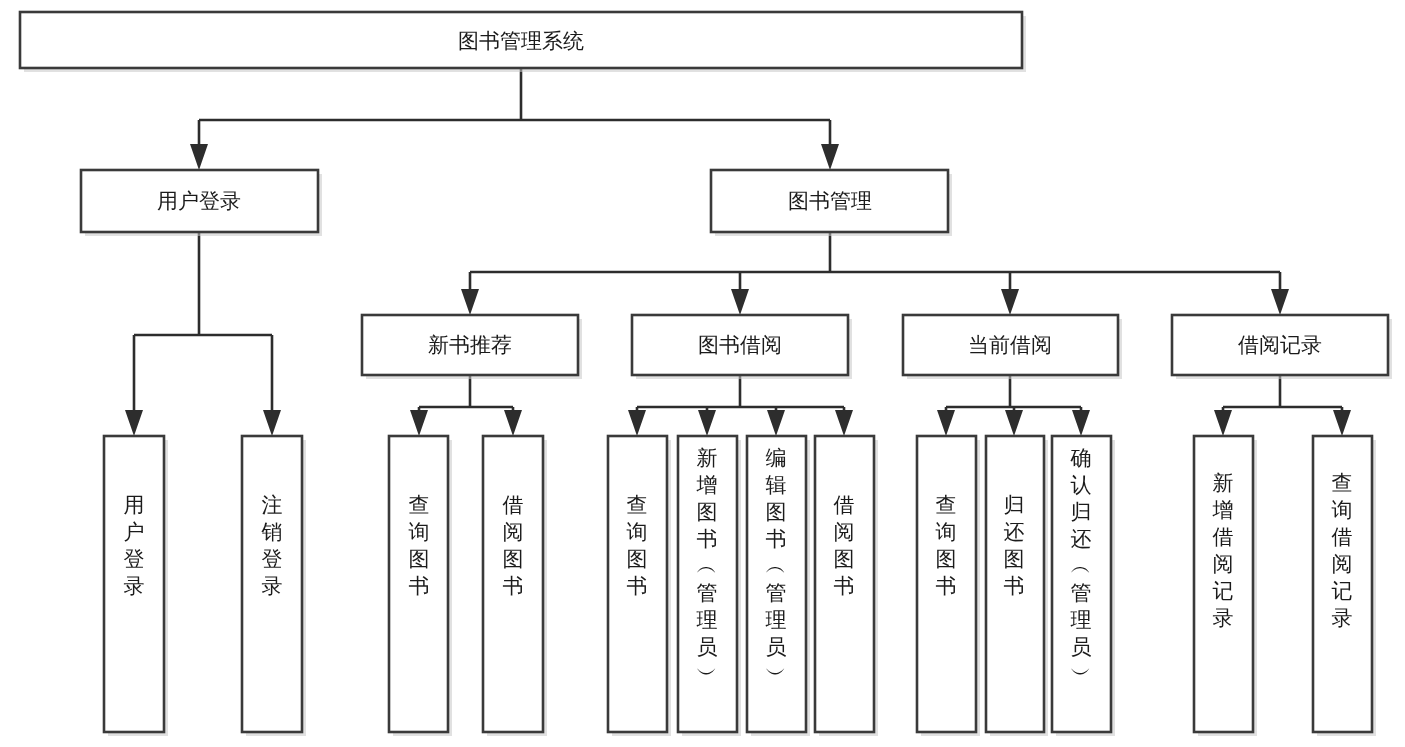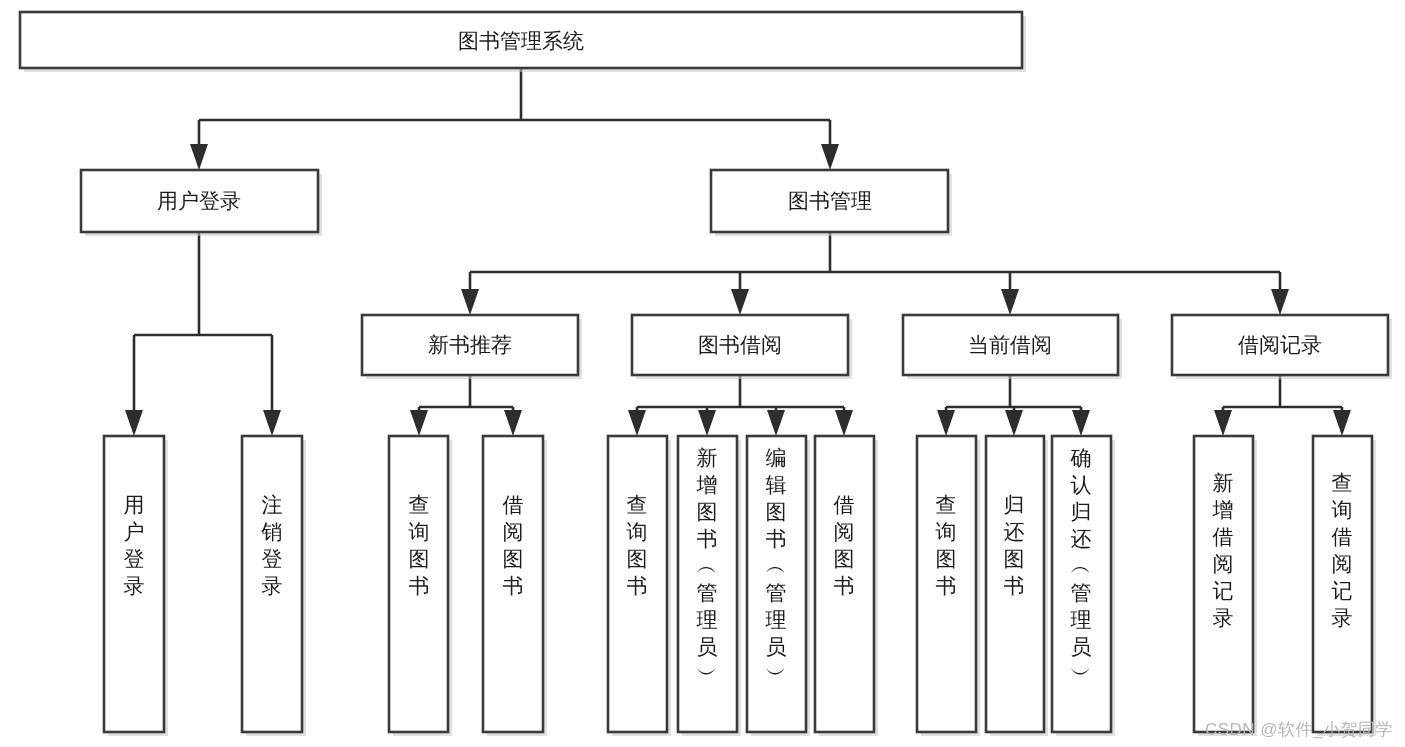--- a/index.html
+++ b/index.html
@@ -251,14 +251,13 @@
       <text class="node-label-v" x="1223" y="490"><tspan x="1223" y="490">新</tspan><tspan x="1223" y="517">增</tspan><tspan x="1223" y="544">借</tspan><tspan x="1223" y="571">阅</tspan><tspan x="1223" y="598">记</tspan><tspan x="1223" y="625">录</tspan></text>
     </g>
 
     <g>
       <rect class="node-box-shadow" x="1317" y="440" width="59" height="296"></rect>
       <rect class="node-box" x="1313" y="436" width="59" height="296"></rect>
       <text class="node-label-v" x="1342" y="490"><tspan x="1342" y="490">查</tspan><tspan x="1342" y="517">询</tspan><tspan x="1342" y="544">借</tspan><tspan x="1342" y="571">阅</tspan><tspan x="1342" y="598">记</tspan><tspan x="1342" y="625">录</tspan></text>
     </g>
   </svg>
 
-  <div class="watermark">CSDN @软件_小贺同学</div>
 </div>
 
 </body></html>

